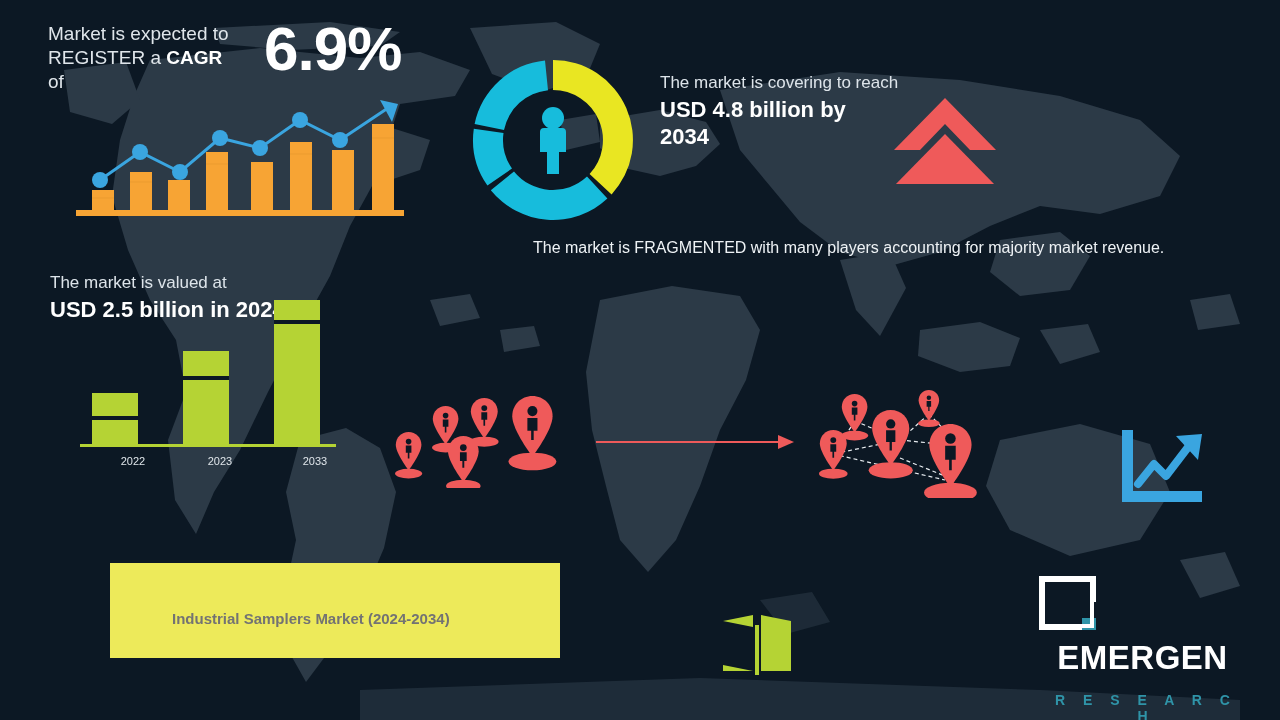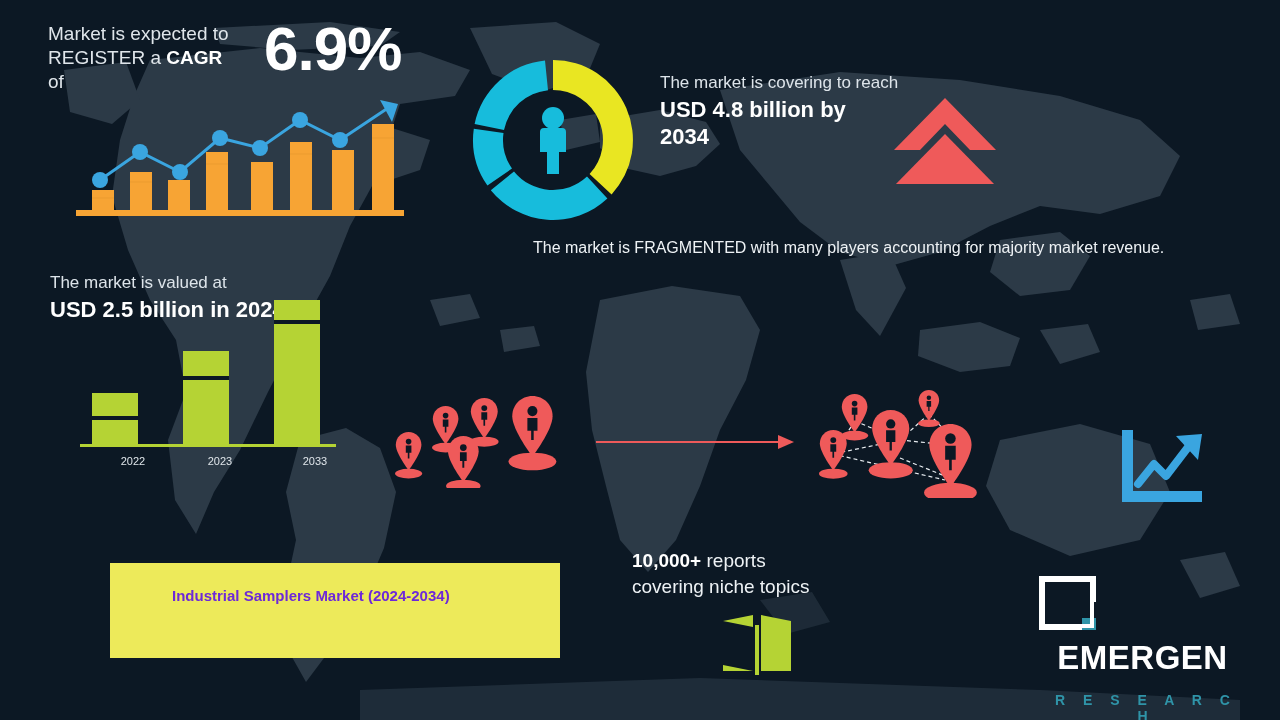--- a/index.html
+++ b/index.html
@@ -45,22 +45,22 @@
     color:#eef2f5;font-size:19px;line-height:26px;font-weight:400;
   }
   .reports-text b{font-weight:700;color:#ffffff;}
 
   
   .cta-bar{
     left:110px;top:563px;width:450px;height:95px;
     background:#edea5a;
   }
   .cta-bar-label{
-    position:absolute;left:62px;top:24px;
-    color:#6d28d9;font-size:15px;font-weight:700;
+    position:absolute;left:62px;top:47px;
+    color:#737373;font-size:15px;font-weight:700;
   }
   .cta-circle{
     left:52px;top:549px;width:116px;height:116px;border-radius:50%;
     background:#0c1824;border:3px solid #edea5a;
     display:flex;align-items:center;justify-content:center;
   }
   .cta-circle span{
     color:#ffffff;font-size:14px;font-weight:700;line-height:17px;text-align:center;
   }
 
@@ -329,24 +329,20 @@
 
   <svg class="abs" style="left:1118px;top:428px;" width="92" height="82" viewBox="0 0 92 82">
     <g fill="#3aa5e0">
       <rect x="4" y="2" width="11" height="72"></rect>
       <rect x="4" y="63" width="80" height="11"></rect>
       <polyline points="20,56 36,36 48,48 74,14" fill="none" stroke="#3aa5e0" stroke-width="8" stroke-linejoin="round" stroke-linecap="round"></polyline>
       <path d="M58 8 L84 6 L80 32 Z"></path>
     </g>
   </svg>
 
-  <div class="abs reports-text">
-    <b>10,000+</b><span> reports</span><br>
-    <span>covering niche topics</span>
-  </div>
 
   <svg class="abs" style="left:719px;top:609px;" width="76" height="68" viewBox="0 0 76 68">
     <path d="M4 12 L34 6 L34 62 L4 62 Z" fill="#b5d334"></path>
     <path d="M42 6 L72 12 L72 62 L42 62 Z" fill="#b5d334"></path>
     <path d="M4 12 L34 18 L34 62 L4 56 Z" fill="#0c1824"></path>
     <path d="M4 14 L32 20 L32 60 L4 54 Z" fill="#0c1824"></path>
     <path d="M36 16 L36 66 L40 66 L40 16 Z" fill="#b5d334"></path>
     <path d="M6 14 L32 20 L32 60 L6 55 Z" fill="#0c1824"></path>
   </svg>
 

